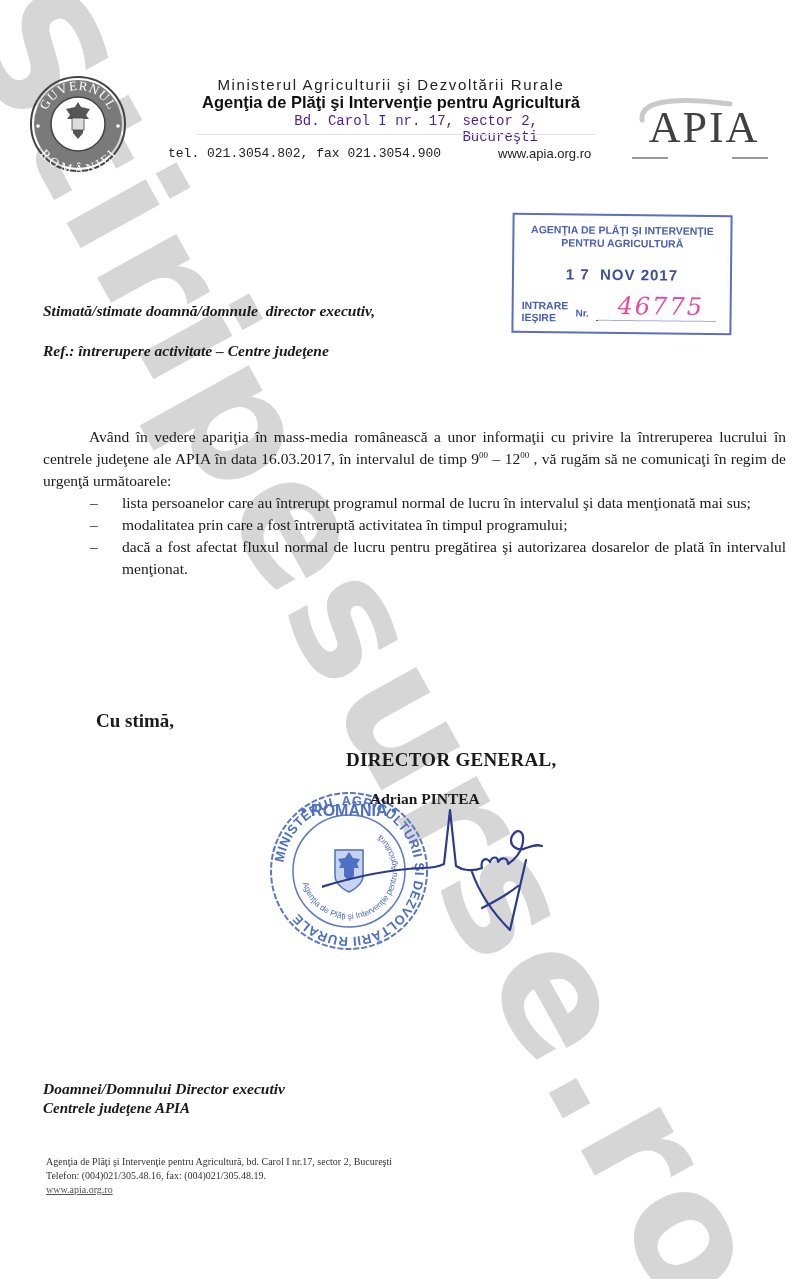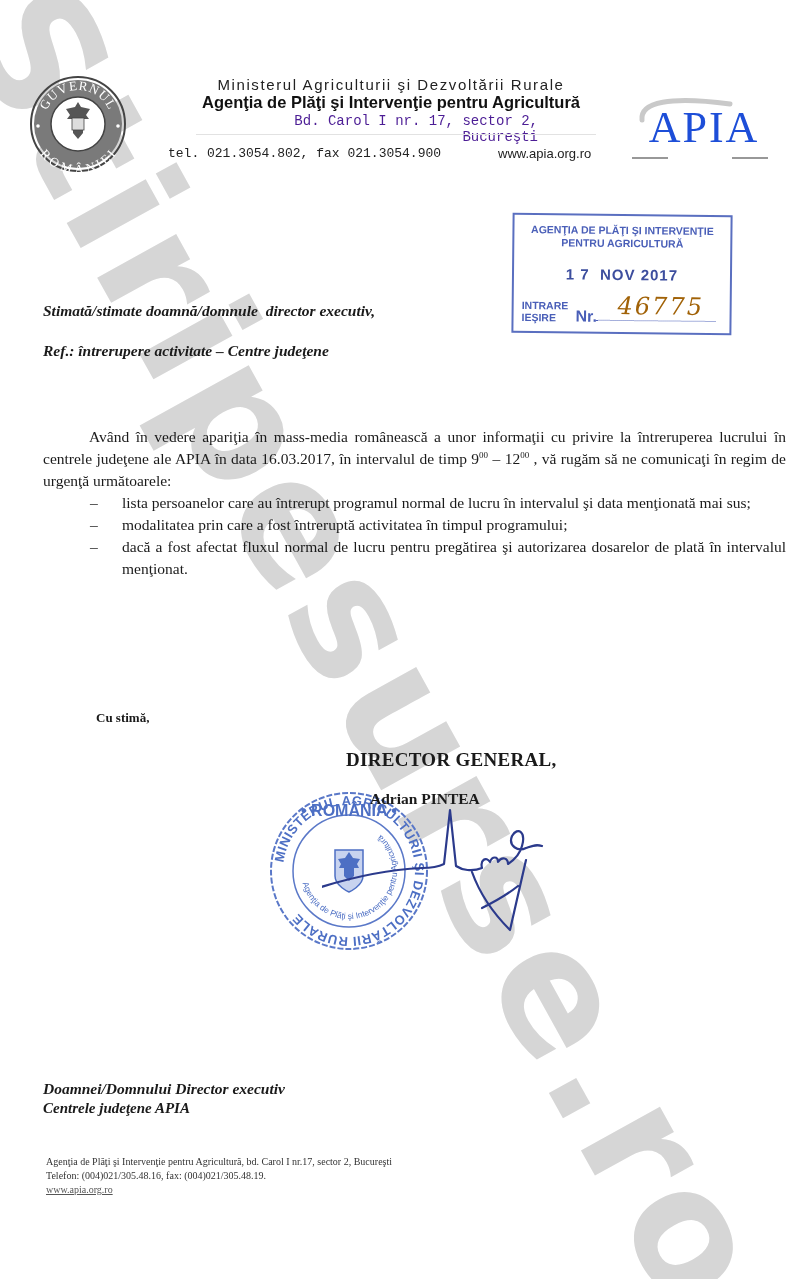--- a/index.html
+++ b/index.html
@@ -50,55 +50,55 @@
       left:168px; top:146px;
       font-family:Liberation Mono, monospace; font-size:13px; color:#222;
     }
     .hdr-web {
       left:498px; top:146px;
       font-family:"Liberation Sans", sans-serif; font-size:13px; color:#222;
     }
     .apia-logo { left:620px; top:90px; width:160px; height:70px; }
     .apia-text {
       position:absolute; left:14px; top:12px; width:140px; text-align:center;
-      font-family:"Liberation Serif", serif; font-size:44px; letter-spacing:2px; color:#1d4ed8;
+      font-family:"Liberation Serif", serif; font-size:44px; letter-spacing:2px; color:#404040;
     }
 
     
     .reg-stamp {
       left:512px; top:214px; width:216px; height:116px;
       border:2px solid #5a6fc0; transform:rotate(0.6deg);
       font-family:"Liberation Sans", sans-serif; color:#4a5fb8;
     }
     .reg-l1 { position:absolute; left:0; top:8px; width:100%; text-align:center; font-size:10.5px; font-weight:bold; }
     .reg-l2 { position:absolute; left:0; top:21px; width:100%; text-align:center; font-size:10.5px; font-weight:bold; }
     .reg-date { position:absolute; left:0; top:50px; width:100%; text-align:center; font-size:15px; font-weight:bold; letter-spacing:1px; color:#3d4e9e; }
     .reg-io { position:absolute; left:8px; top:84px; font-size:10.5px; font-weight:bold; line-height:12px; }
-    .reg-nr { position:absolute; left:62px; top:92px; font-size:16px; font-weight:bold;text-align:right; }
+    .reg-nr { position:absolute; left:62px; top:92px; font-size:10px; font-weight:bold;text-align:right; }
     .reg-dots { position:absolute; left:82px; top:104px; width:120px; border-bottom:1px dotted #4a5fb8; }
     .reg-num {
       position:absolute; left:104px; top:76px; font-family:"DejaVu Serif", serif; font-style:italic;
-      font-size:24px; color:#a16207; letter-spacing:2px;
+      font-size:24px; color:#ec4899; letter-spacing:2px;
     }
 
     
     .salutation { left:43px; top:302px; font-size:15.5px; font-weight:bold; font-style:italic; }
     .reference { left:43px; top:342px; font-size:15.5px; font-weight:bold; font-style:italic; }
 
     
     .body-para {
       left:43px; top:426px; width:743px; font-size:15.5px; line-height:22px; text-align:justify;
     }
     .body-para .indent { display:inline-block; width:46px; }
     sup { font-size:9px; vertical-align:6px; line-height:0; }
     .bullets { left:90px; top:492px; width:696px; font-size:15.5px; line-height:22px; }
     .bullet { position:relative; padding-left:32px; text-align:justify; }
     .bullet-dash { position:absolute; left:0; top:0; }
 
-    .closing { left:96px; top:710px; font-size:13px; font-weight:bold; }
+    .closing { left:96px; top:710px; font-size:19px; font-weight:bold; }
     .director-title { left:346px; top:749px; font-size:19px; font-weight:bold; letter-spacing:0.3px; }
     .director-name { left:370px; top:790px; font-size:15.5px; font-weight:bold; }
 
     .round-seal { left:268px; top:790px; width:162px; height:162px; }
     .signature { left:322px; top:790px; width:240px; height:160px; }
 
     
     .addressee-1 { left:43px; top:1080px; font-size:15.5px; font-weight:bold; font-style:italic; }
     .addressee-2 { left:43px; top:1100px; font-size:15px; font-weight:bold; font-style:italic; }
 

